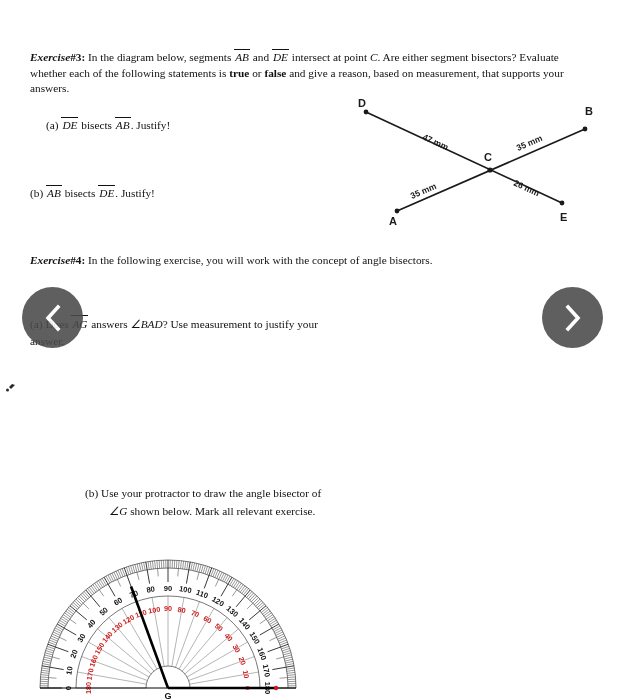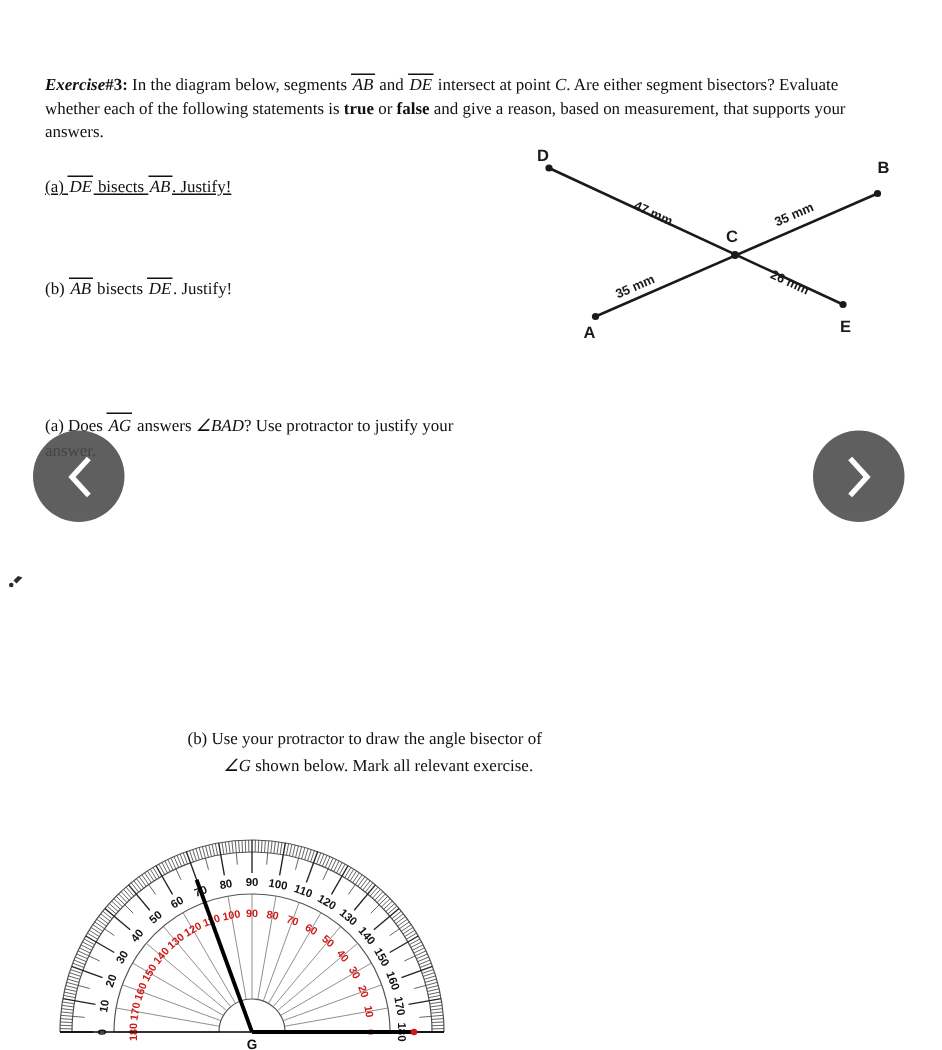--- a/index.html
+++ b/index.html
@@ -15,30 +15,30 @@
 
   
   .block{position:absolute;font-size:11.3px;line-height:15.5px;color:#111;}
   .ex-label{font-style:italic;font-weight:bold;}
   .ex-num{font-weight:bold;font-style:normal;}
   .bold{font-weight:bold;}
   .seg{position:relative;display:inline-block;font-style:italic;padding:0 1px;}
   .seg::before{
     content:"";position:absolute;left:0;right:0;top:-1px;height:1px;background:#111;
   }
-  .ray{position:relative;display:inline-block;font-style:italic;padding:0 1px;}
+  .ray{position:relative;display:inline-block;font-style:italic;padding:0 1px;margin-top:40px;}
   .ray::before{content:"";position:absolute;left:0;right:0;top:-1px;height:1px;background:#111;}
   .ital{font-style:italic;}
 
   #ex3-intro{left:30px;top:50px;width:565px;text-align:left;}
-  #ex3-a{left:30px;top:118px;text-decoration:underline;}
+  #ex3-a{left:46px;top:118px;}
   #ex3-b{left:30px;top:186px;text-align:center;}
   #ex4-intro{left:30px;top:253px;width:500px;}
   #ex4-a{left:30px;top:276px;width:300px;line-height:17px;}
-  #ex4-b{left:85px;top:484px;width:300px;line-height:18px;margin-left:40px;}
+  #ex4-b{left:85px;top:484px;width:300px;line-height:18px;}
   #ex4-b .line2{display:block;padding-left:24px;}
 
   
   #diagram{position:absolute;left:350px;top:95px;width:262px;height:140px;}
   #diagram svg{display:block;}
   .dg-label{font-family:"Liberation Sans", sans-serif;font-size:11px;fill:#1a1a1a;font-weight:600;}
   .dg-meas{font-family:"Liberation Sans", sans-serif;font-size:8.6px;fill:#1a1a1a;font-weight:700;}
 
   
   .navbtn{
@@ -121,27 +121,31 @@
       <text class="dg-label" x="210" y="126">E</text>
       <text class="dg-label" x="134" y="66">C</text>
 
       <text class="dg-meas" x="72" y="44" transform="rotate(25 72 44)">47 mm</text>
       <text class="dg-meas" x="168" y="56" transform="rotate(-23.5 168 56)">35 mm</text>
       <text class="dg-meas" x="62" y="104" transform="rotate(-23.5 62 104)">35 mm</text>
       <text class="dg-meas" x="163" y="90" transform="rotate(25 163 90)">26 mm</text>
     </svg>
   </div>
 
+  <div class="block" id="ex4-intro">
+    <span class="ex-label">Exercise</span><span class="ex-num">#4:</span>
+    <span>In the following exercise, you will work with the concept of angle bisectors.</span>
+  </div>
 
   <div class="block" id="ex4-a">
     <span>(a)</span>
     <span>Does</span>
     <span class="ray">AG</span>
     <span>answers</span>
-    <span class="ital">∠BAD</span><span>?  Use protractor to</span>
+    <span class="ital">∠BAD</span><span>?  Use measurement to</span>
     <span>justify your answer.</span>
   </div>
 
   <div class="navbtn" id="nav-prev">
     <svg width="24" height="30" viewBox="0 0 24 30">
       <polyline points="17,4 7,15 17,26" fill="none" stroke="#ffffff" stroke-width="3.6" stroke-linecap="square" stroke-linejoin="miter"></polyline>
     </svg>
   </div>
   <div class="navbtn" id="nav-next">
     <svg width="24" height="30" viewBox="0 0 24 30">

